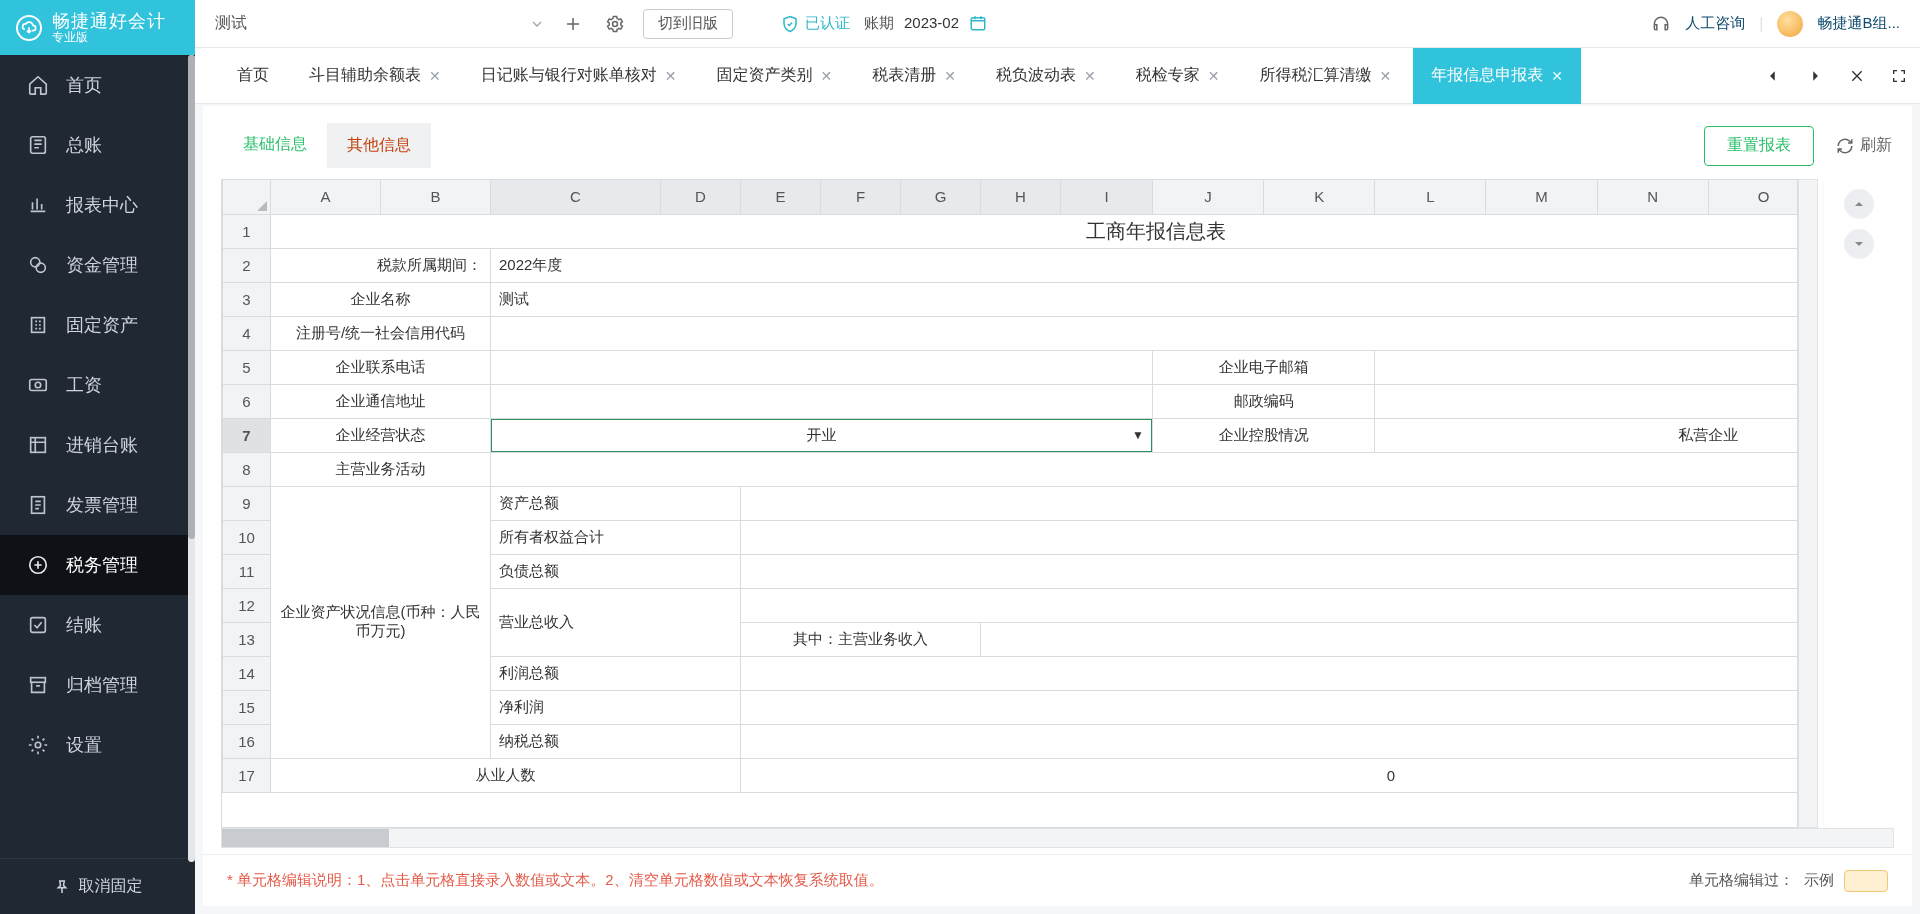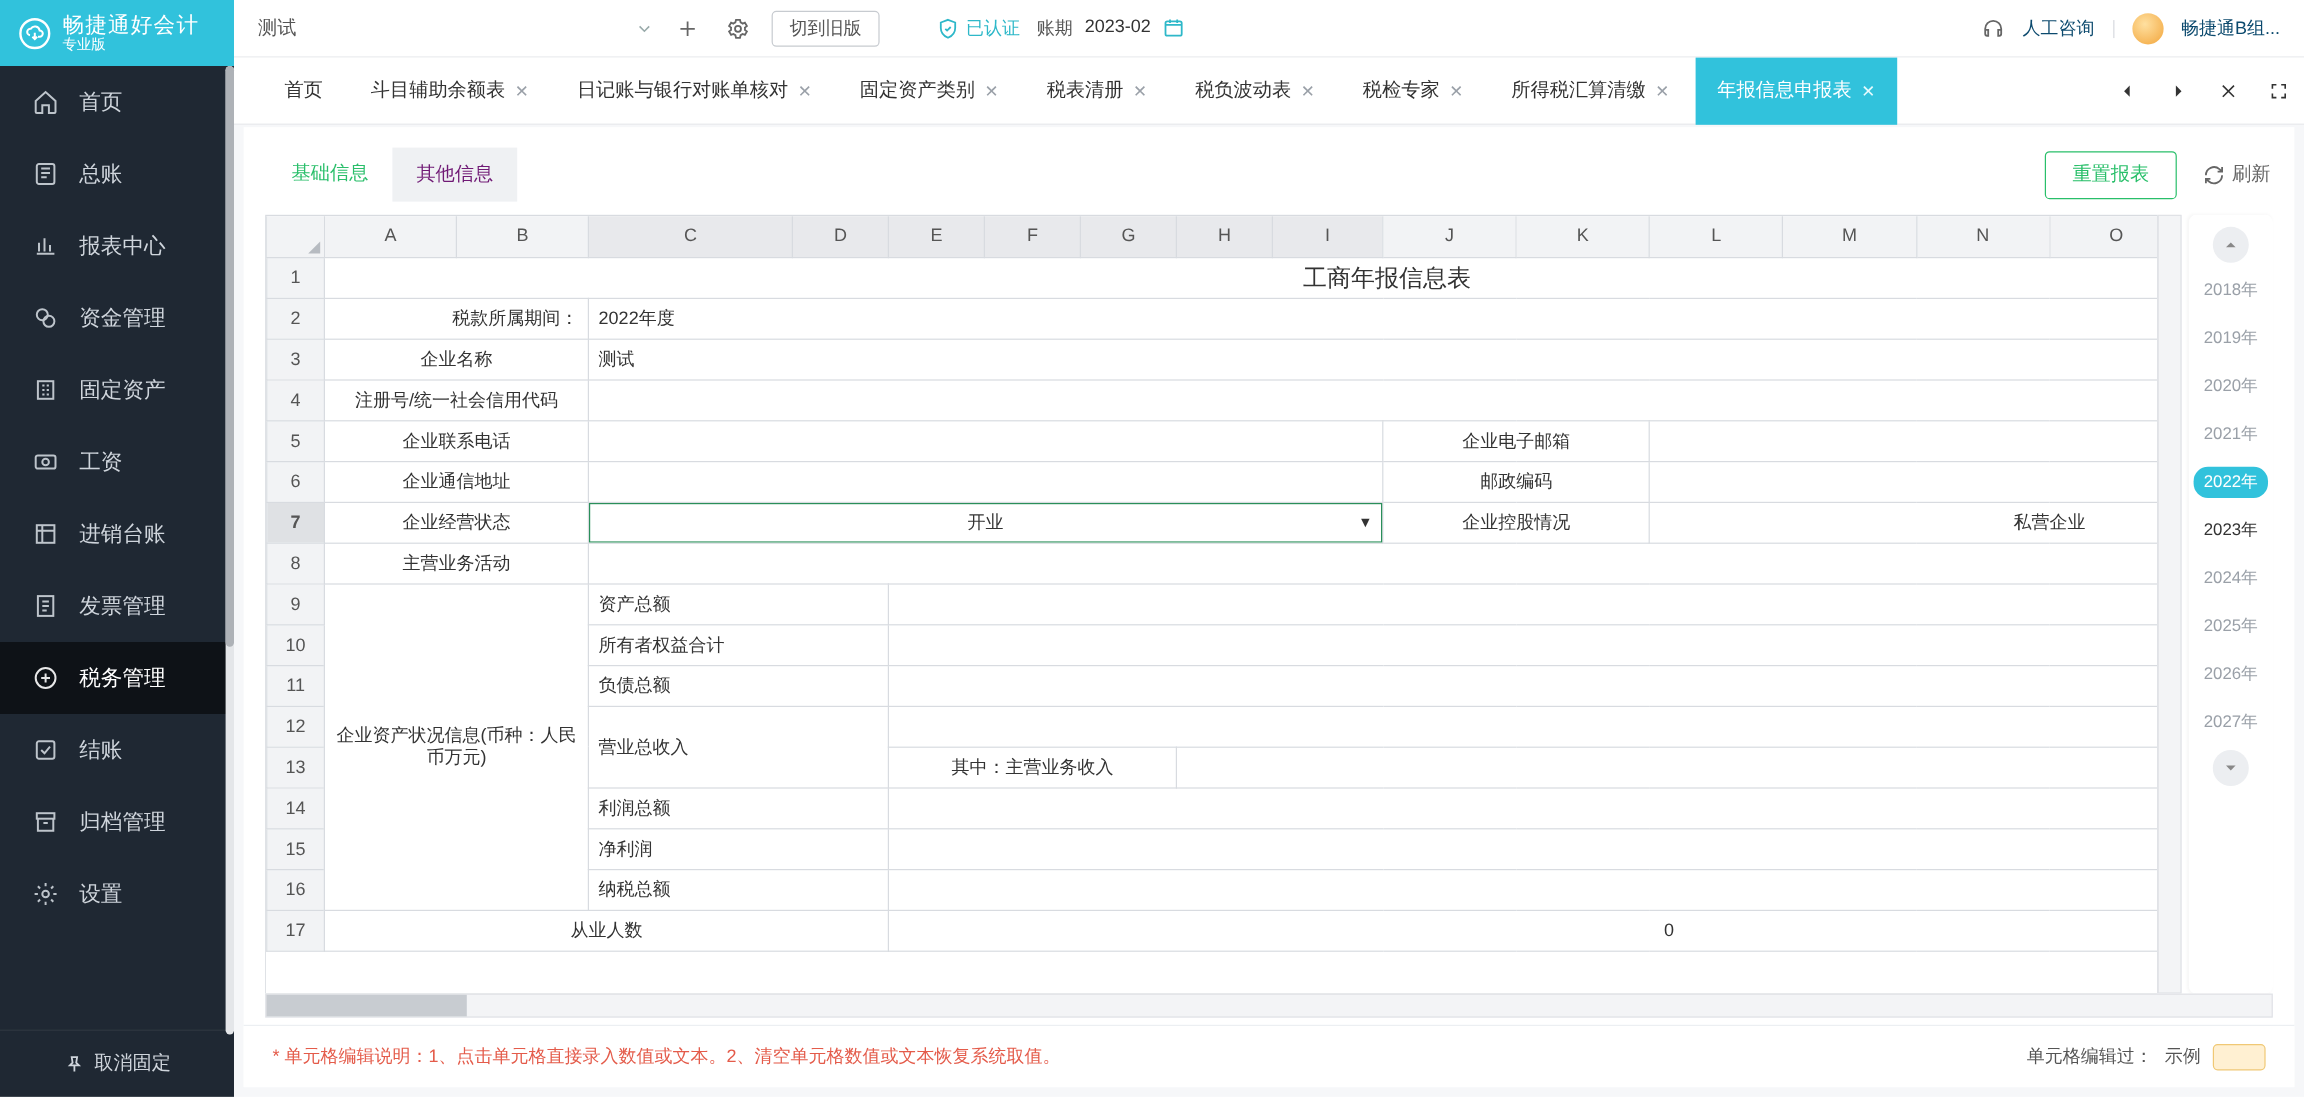--- a/index.html
+++ b/index.html
@@ -41,21 +41,21 @@
 .tabn { padding:0 18px; height:56px; display:flex; align-items:center; gap:8px; color:#333; cursor:pointer; font-size:16px; white-space:nowrap; }
 .tabn .tx { color:#9aa0a8; font-size:14px; cursor:pointer; }
 .tabn.active { background:#31c2dc; color:#fff; }
 .tabn.active .tx { color:#e6fbfe; }
 .tab-ctrl { display:flex; align-items:center; height:56px; }
 .tab-ctrl .btn { width:42px; height:42px; display:flex; align-items:center; justify-content:center; color:#333; cursor:pointer; font-size:18px; }
 
 
 .content { flex:1; background:#fff; margin:2px 8px 8px 8px; display:flex; flex-direction:column; min-height:0; position:relative; }
 .subtabs { display:flex; align-items:center; padding:16px 20px 0 20px; gap:0; }
-.subtab { padding:12px 20px; cursor:pointer; font-size:16px; color:#701a75; }
+.subtab { padding:12px 20px; cursor:pointer; font-size:16px; color:#c2410c; }
 .subtab.active { color:#2abf6b; background:#fff; border-bottom:2px solid #fff; }
 .subtab.inactive { background:#eff1f3; }
 .subspacer { flex:1; }
 .reset-btn { height:40px; border:1px solid #29bf6a; color:#29bf6a; background:#fff; padding:0 22px; border-radius:4px; cursor:pointer; font-size:16px; }
 .refresh { display:flex; align-items:center; gap:6px; color:#666; margin-left:22px; cursor:pointer; font-size:16px; }
 
 .sheet-wrap { flex:1; display:flex; margin:10px 18px 0 18px; min-height:0; }
 .sheet { flex:1; overflow:auto; border:1px solid #d8dbe0; background:#fff; position:relative; }
 table { border-collapse:collapse; width:1820px; table-layout:fixed; }
 th,td { border:1px solid #d8dbe0; height:34px; font-size:15px; color:#333; text-align:center; background:#fff; overflow:hidden; white-space:nowrap; }
@@ -473,32 +473,20 @@
               </tbody>
             </table>
         </div>
         <div class="vscroll-spacer"></div>
         <div class="years">
           <div class="ybtn">
               <svg width="12" height="12" viewBox="0 0 24 24" fill="#888">
                 <path d="M4 16l8-8 8 8z"></path>
               </svg>
             </div>
-          <div id="years" style="display: flex; flex-direction: column; gap: 14px; align-items: center;">
-              <div class="yr">2018年</div>
-              <div class="yr">2019年</div>
-              <div class="yr">2020年</div>
-              <div class="yr">2021年</div>
-              <div class="yr cur">2022年</div>
-              <div class="yr next">2023年</div>
-              <div class="yr">2024年</div>
-              <div class="yr">2025年</div>
-              <div class="yr">2026年</div>
-              <div class="yr">2027年</div>
-            </div>
           <div class="ybtn">
               <svg width="12" height="12" viewBox="0 0 24 24" fill="#888">
                 <path d="M4 8l8 8 8-8z"></path>
               </svg>
             </div>
         </div>
       </div>
       <div class="hscroll">
           <div class="hthumb"></div>
         </div>

